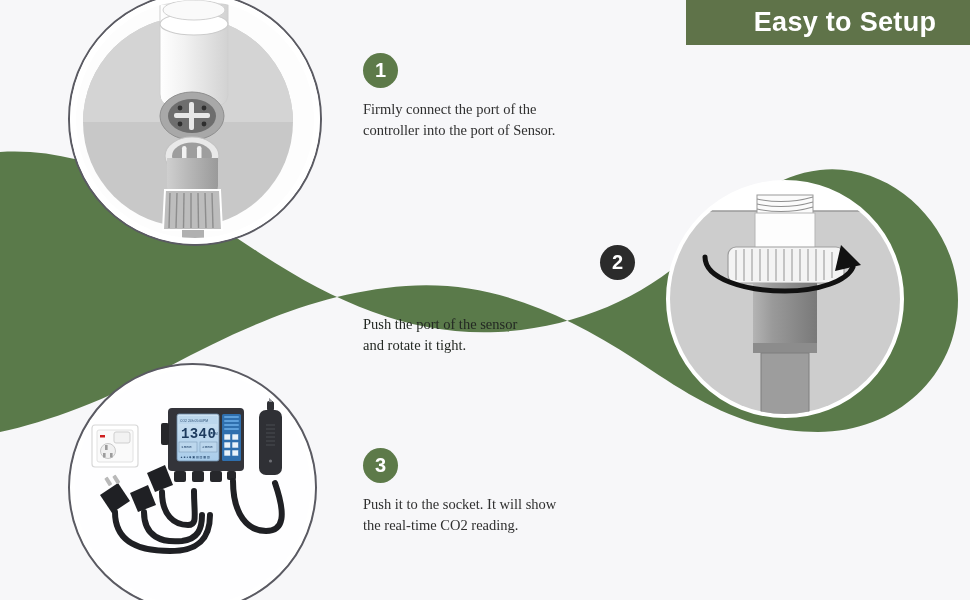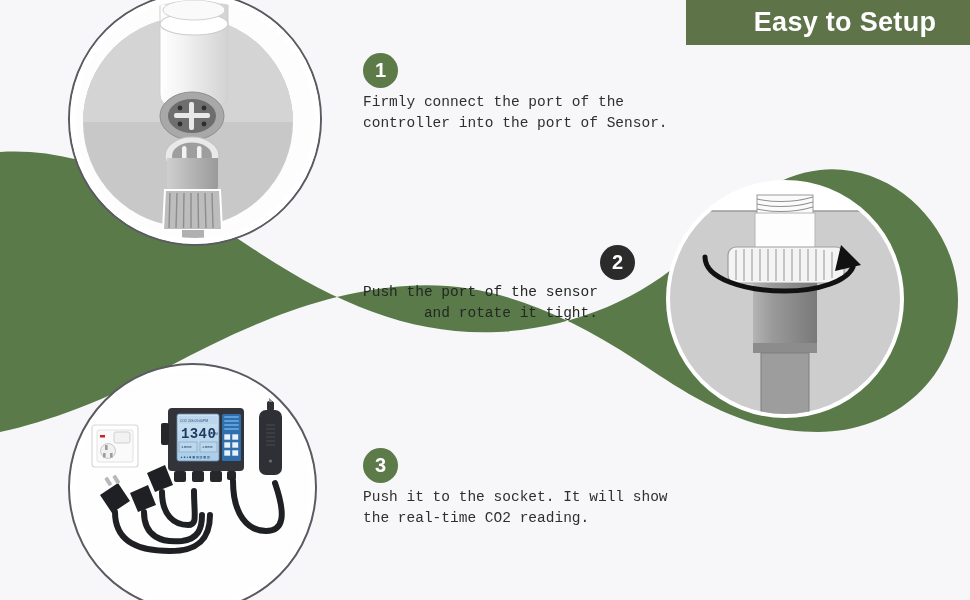--- a/index.html
+++ b/index.html
@@ -28,30 +28,30 @@
   .step{position:absolute;}
   .badge{
     width:35px;height:35px;border-radius:50%;
     display:flex;align-items:center;justify-content:center;
     color:#ffffff;font-size:20px;font-weight:bold;
     font-family:"Liberation Sans", sans-serif;
   }
   .badge.green{background:#5d7a49;}
   .badge.dark{background:#2b2b2b;}
   .step-text{
-    margin-top:4px;font-size:14.5px;line-height:21px;color:#2f2f2f;
+    margin-top:11px;font-size:14.5px;line-height:21px;color:#2f2f2f;
     white-space:pre-line;
-    font-family:Liberation Mono, monospace;
+    font-family:Liberation Serif, serif;
   }
   .step-text.on-green{color:#232823;}
 
   #step1{left:363px;top:53px;}
   #step2{left:363px;top:245px;width:320px;}
   #step2 .badge{position:absolute;left:237px;top:0;}
-  #step2 .step-text{position:absolute;left:0;top:33px;text-align:right;}
+  #step2 .step-text{position:absolute;left:0;top:58px;}
   #step3{left:363px;top:448px;}
 
   
   .circle{position:absolute;border-radius:50%;overflow:hidden;}
   #circle1{left:68px;top:-8px;width:250px;height:250px;
     background:#fdfdfd;border:2px solid #5a5a62;}
   #circle2{left:666px;top:180px;width:232px;height:232px;
     background:#ffffff;border:3px solid #ffffff;}
   #circle3{left:68px;top:363px;width:245px;height:245px;
     background:#fefeff;border:2px solid #5a5a62;}

